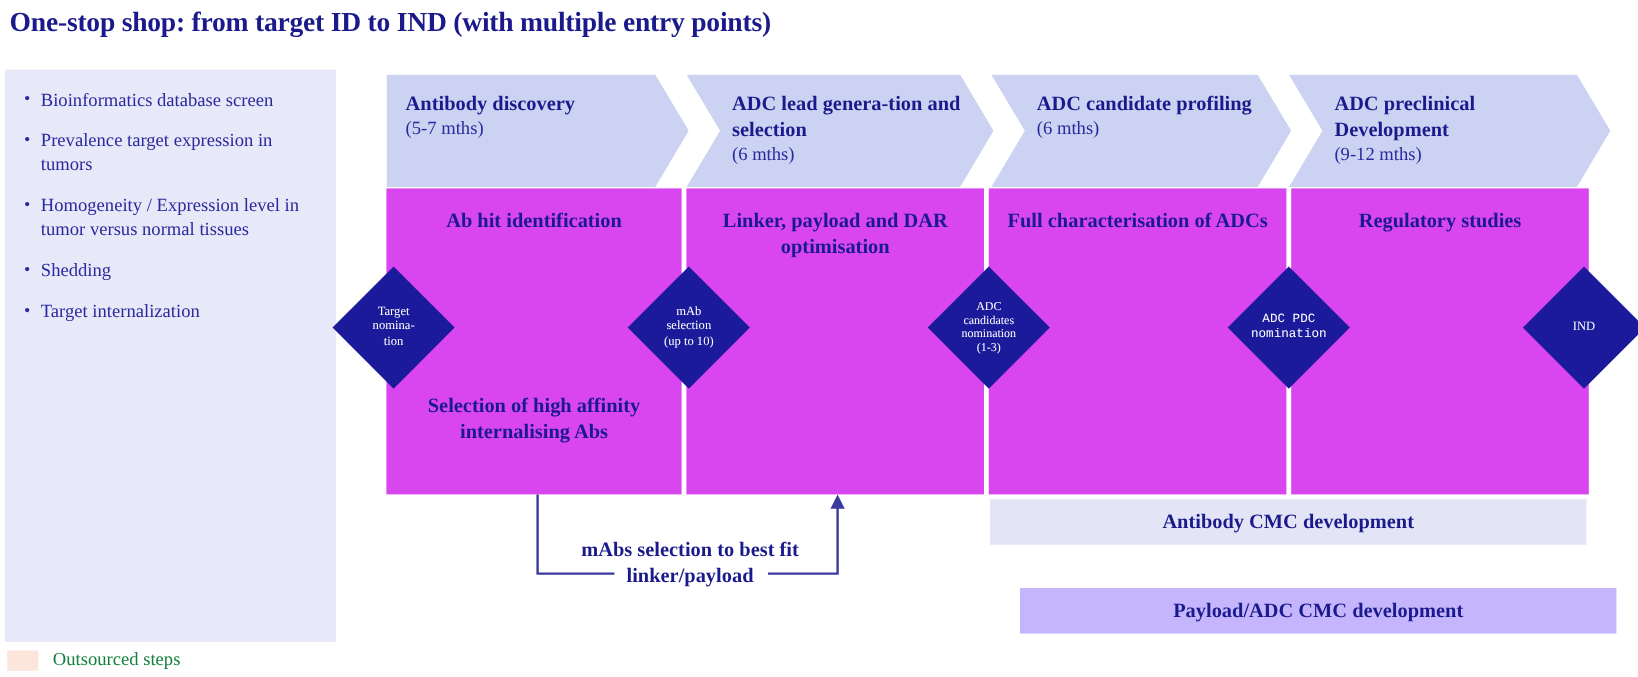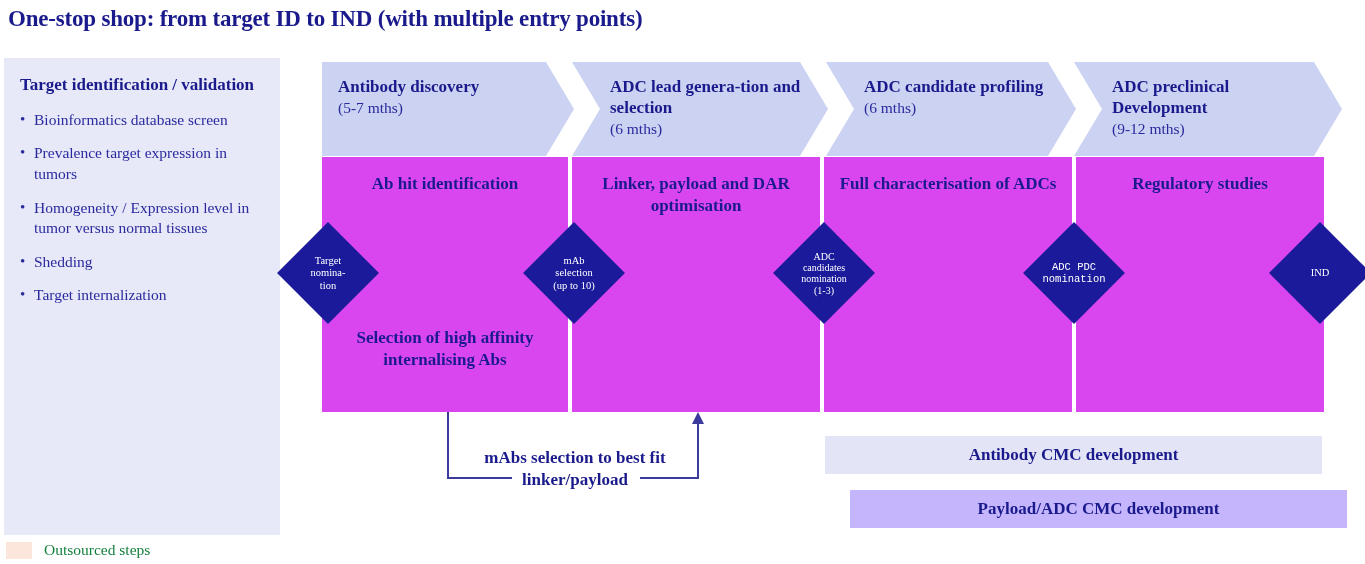--- a/index.html
+++ b/index.html
@@ -198,21 +198,21 @@
     left: 825px;
     width: 497px;
     height: 38px;
     display: flex;
     align-items: center;
     justify-content: center;
     font-size: 17px;
     font-weight: bold;
     color: #1a1a8c;
   }
-  #cmc-antibody { top: 436px; background: #e3e5f7; }
+  #cmc-antibody { top: 416px; background: #e3e5f7; }
   #cmc-payload  { top: 490px; background: #c4b5fd; margin-left: 25px; }
 
   
   #legend {
     position: absolute;
     left: 6px;
     top: 541px;
     display: flex;
     align-items: center;
   }
@@ -227,21 +227,20 @@
     font-size: 15.5px;
     color: #15803d;
   }
 </style>
 </head>
 <body>
 
 <div id="page-title">One-stop shop: from target ID to IND (with multiple entry points)</div>
 
 <div id="sidebar">
-  <div id="sidebar-title">Target identification / validation</div>
 
   <div class="side-item">
     <span class="side-bullet">•</span>
     <span class="side-text">Bioinformatics database screen</span>
   </div>
   <div class="side-item">
     <span class="side-bullet">•</span>
     <span class="side-text">Prevalence target expression in tumors</span>
   </div>
   <div class="side-item">

